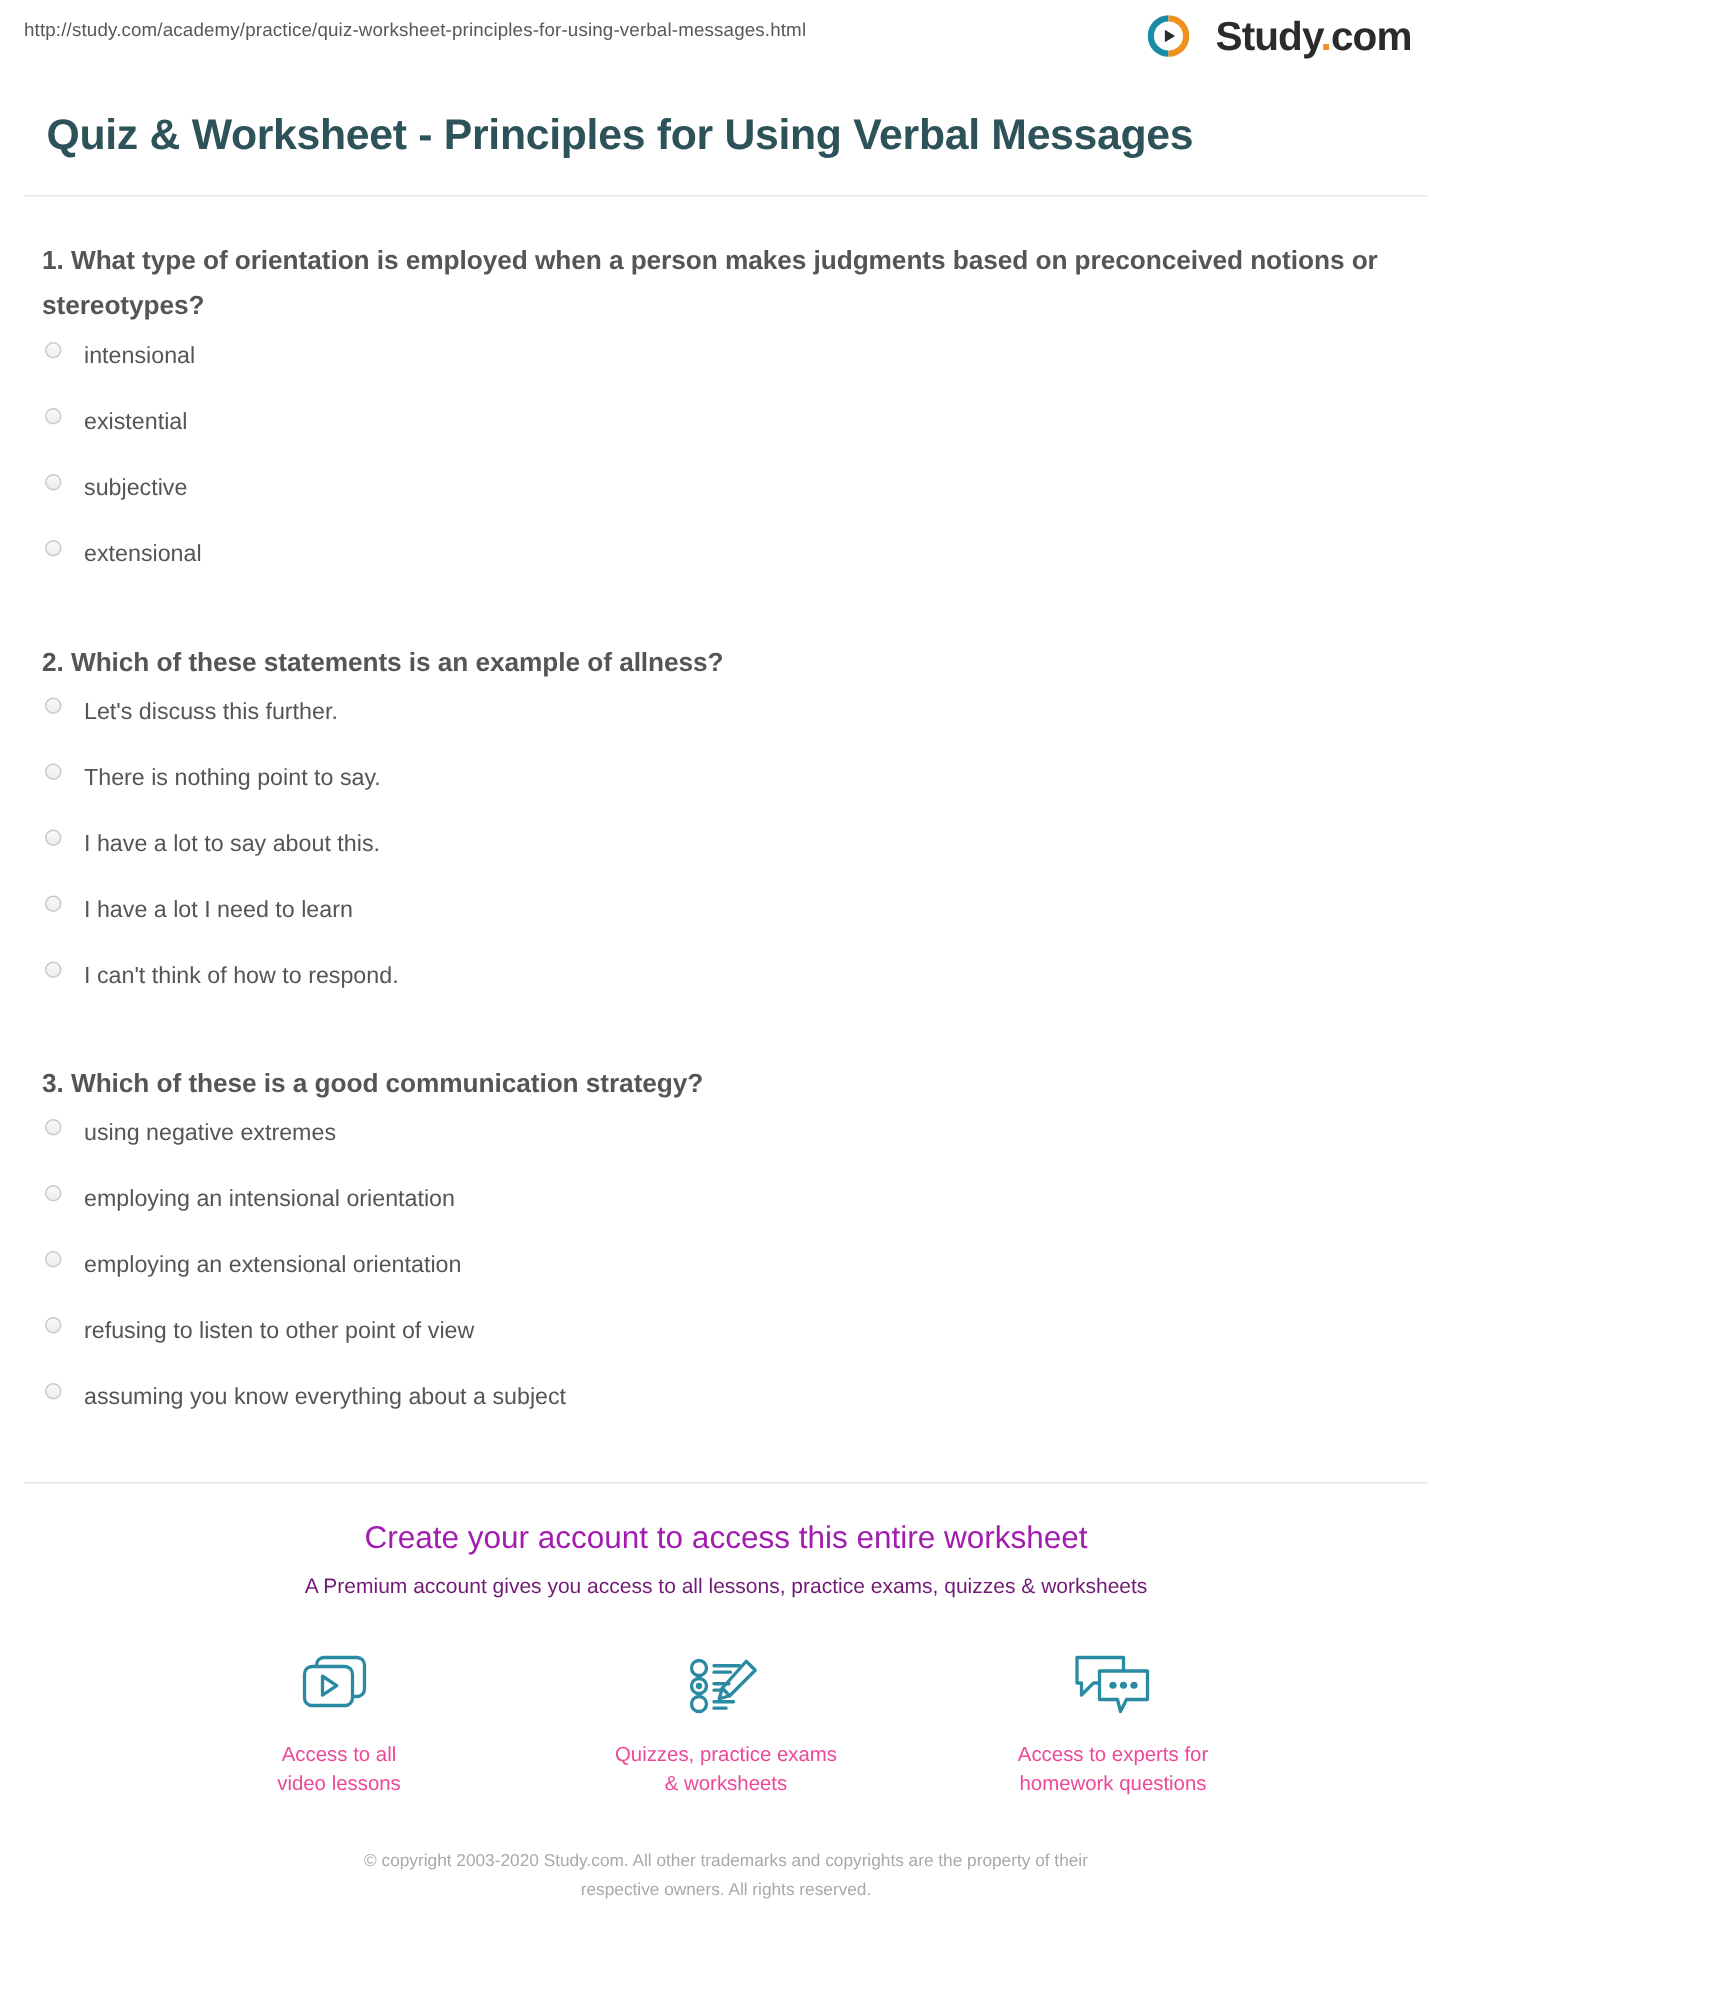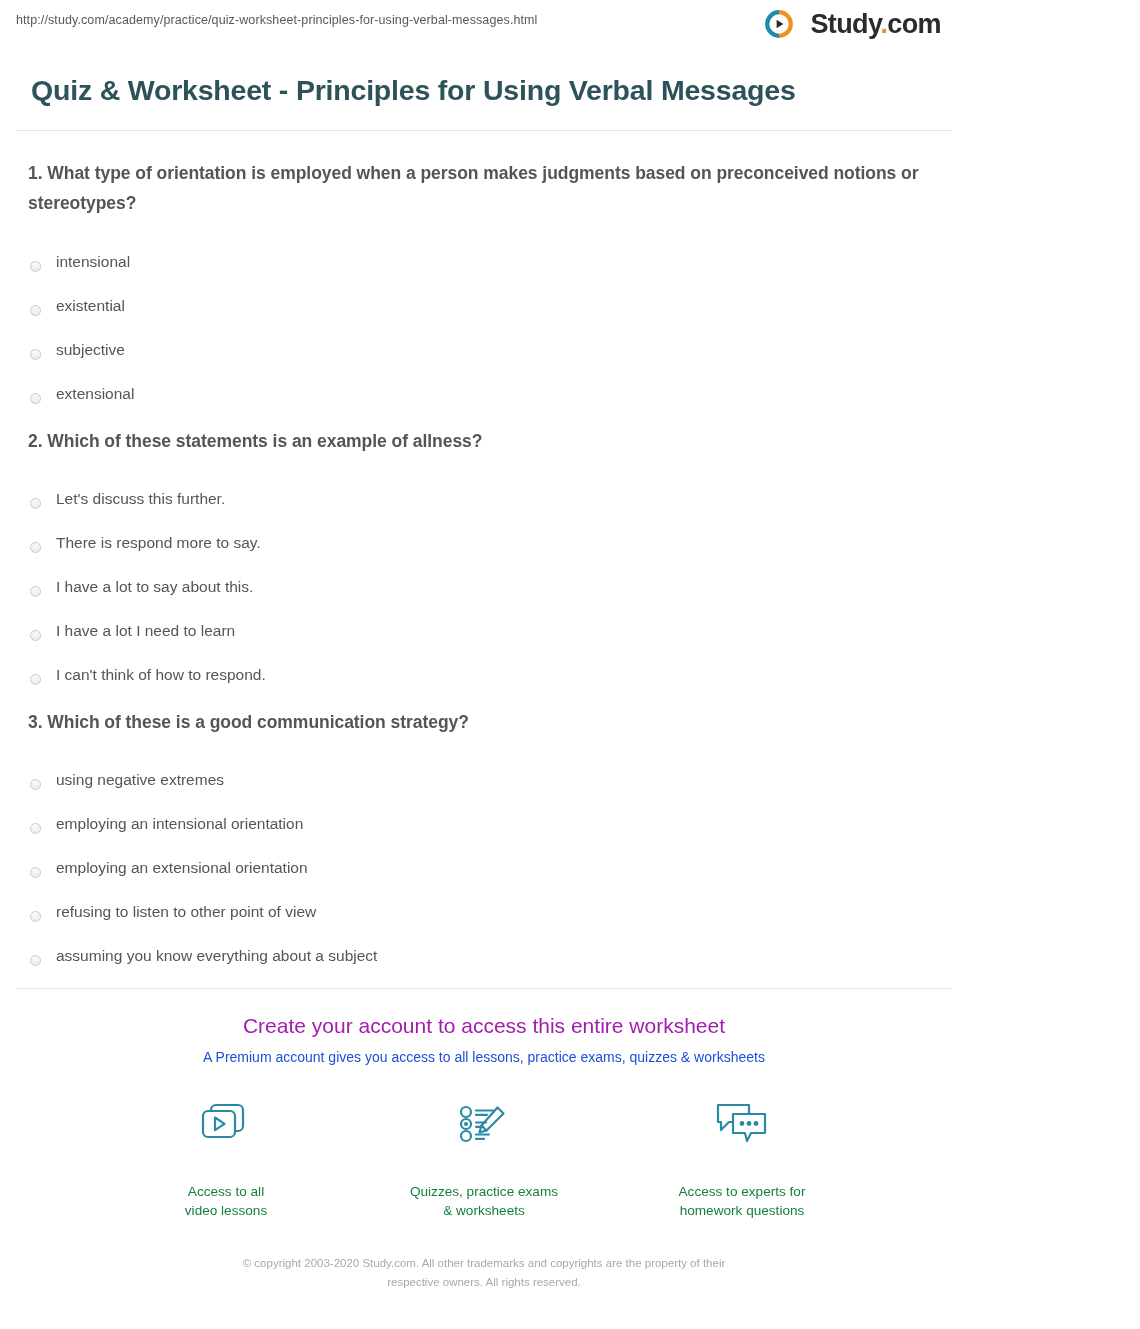--- a/index.html
+++ b/index.html
@@ -83,21 +83,21 @@
     line-height: 30px;
     margin: 0 0 10px 12px;
     letter-spacing: -0.05px;
     max-width: 1075px;
   }
   .q2 .question-text, .q3 .question-text { margin-bottom: 9px; }
 
   .options { list-style: none; margin: 0; padding: 0; }
   .option {
     display: flex;
-    align-items: flex-end;
+    align-items: flex-start;
     height: 44px;
     padding-left: 14px;
   }
   .radio {
     width: 11px;
     height: 11px;
     border-radius: 50%;
     border: 1px solid #c9c9c9;
     background: linear-gradient(#fafafa, #ececec);
     flex: 0 0 auto;
@@ -121,21 +121,21 @@
   }
   .cta-title {
     font-size: 21px;
     color: #a21caf;
     font-weight: 400;
     margin: 0 0 7px 0;
     line-height: 28px;
   }
   .cta-sub {
     font-size: 14px;
-    color: #1d4ed8;
+    color: #701a75;
     margin: 0;
     line-height: 20px;
   }
   .features {
     display: flex;
     justify-content: center;
     gap: 108px;
     padding-top: 27px;
   }
   .feature {
@@ -143,23 +143,23 @@
     text-align: center;
   }
   .feature-icon {
     height: 62px;
     display: flex;
     align-items: center;
     justify-content: center;
   }
   .feature-label {
     font-size: 13.6px;
-    color: #15803d;
+    color: #ec4899;
     line-height: 19px;
-    margin-top: 26px;
+    margin-top: 4px;
     white-space: pre-line;
   }
 
   .copyright {
     text-align: center;
     font-size: 11.5px;
     color: #a9a9a9;
     line-height: 19px;
     padding: 34px 200px 0 200px;
   }
@@ -214,21 +214,21 @@
 
     <div class="question-block q2">
       <p class="question-text">2. Which of these statements is an example of allness?</p>
       <ul class="options">
         <li class="option">
           <span class="radio"></span>
           <span class="option-label">Let's discuss this further.</span>
         </li>
         <li class="option">
           <span class="radio"></span>
-          <span class="option-label">There is respond more to say.</span>
+          <span class="option-label">There is nothing point to say.</span>
         </li>
         <li class="option">
           <span class="radio"></span>
           <span class="option-label">I have a lot to say about this.</span>
         </li>
         <li class="option">
           <span class="radio"></span>
           <span class="option-label">I have a lot I need to learn</span>
         </li>
         <li class="option">

